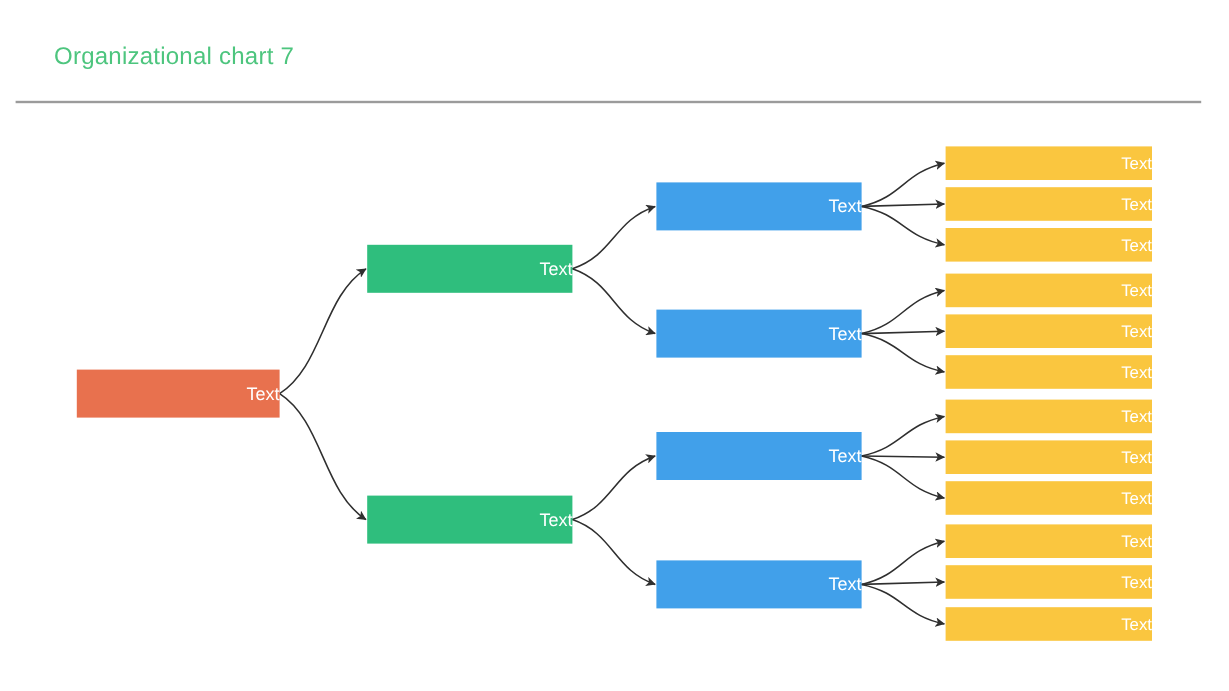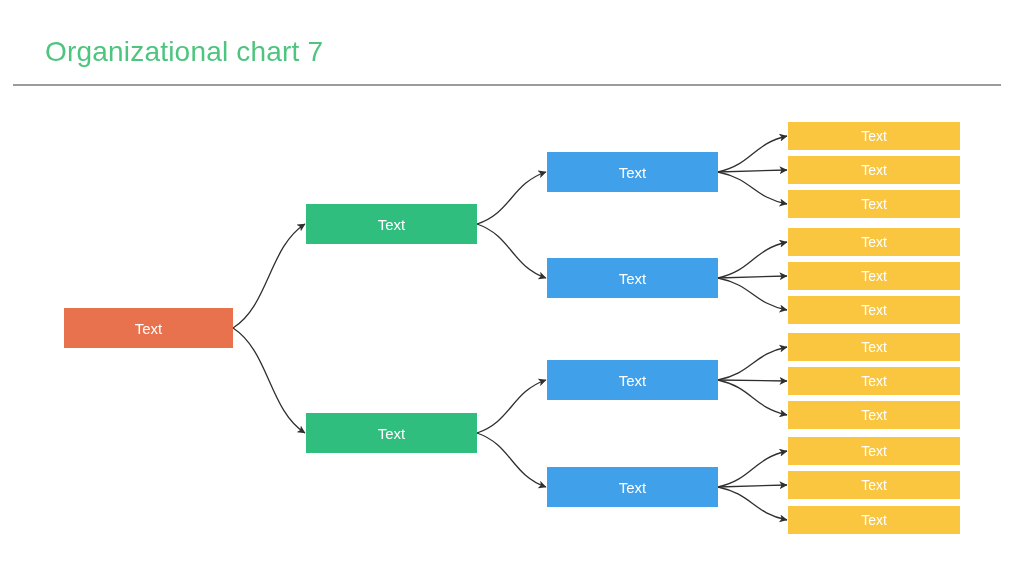--- a/index.html
+++ b/index.html
@@ -2,28 +2,28 @@
 <html><head>
 <meta charset="utf-8">
 <style>
   html,body{margin:0;padding:0;}
   body{
     width:1024px;height:576px;position:relative;overflow:hidden;
     background:#ffffff;font-family:"Liberation Sans",sans-serif;
   }
   .slide-title{
     position:absolute;left:45px;top:36px;
-    font-size:28px;font-weight:300;letter-spacing:0.2px;
+    font-size:20px;font-weight:300;letter-spacing:0.2px;
   }
   .title-divider{
     position:absolute;left:13px;top:84px;width:988px;height:2px;
   }
   #diagram-svg{position:absolute;left:0;top:0;}
   .org-node{
-    position:absolute;display:flex;align-items:center;justify-content:center;
+    position:absolute;display:flex;align-items:center;justify-content:flex-end;
     color:#ffffff;box-sizing:border-box;
   }
   .org-node .node-label{font-size:15px;}
   .org-node.leaf .node-label{font-size:14px;}
 </style>
 </head>
 <body style="background: rgb(255, 255, 255);">
 
 <div class="slide-title" style="color: rgb(77, 197, 126);">Organizational chart 7</div>
 

